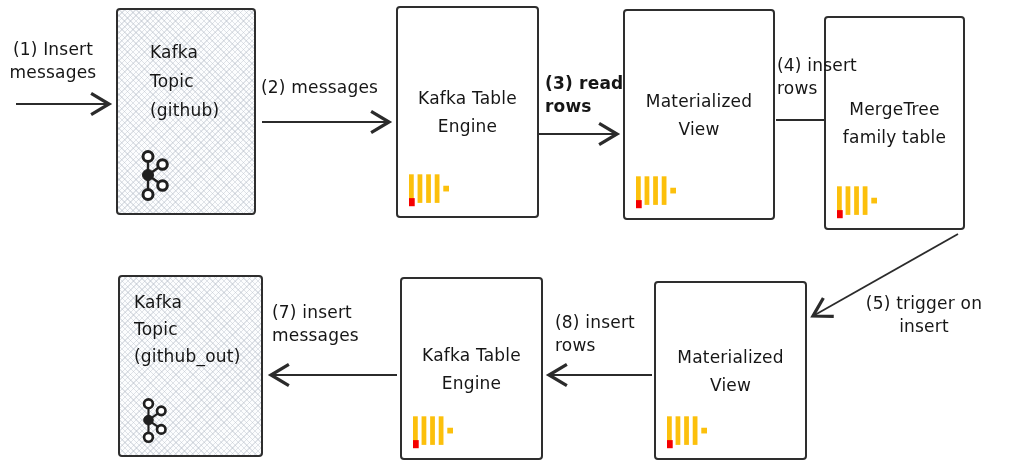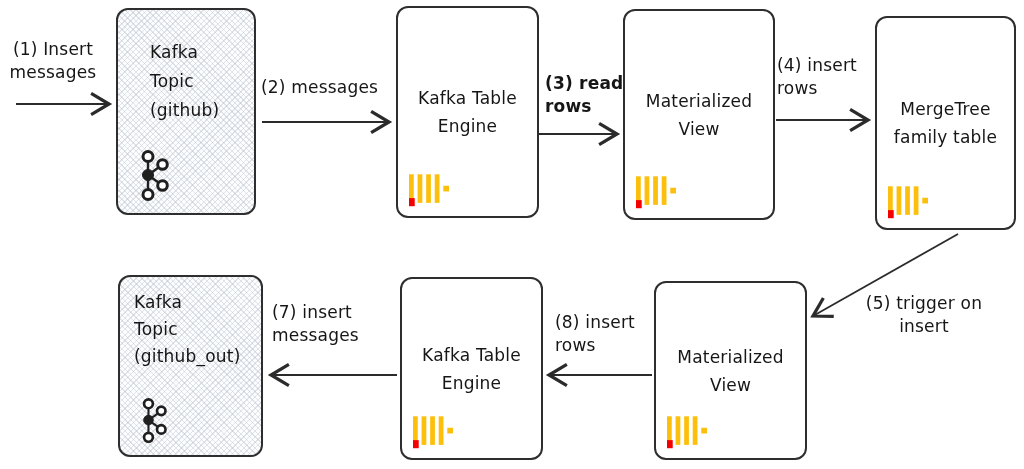--- a/index.html
+++ b/index.html
@@ -5,42 +5,42 @@
   html,body { margin:0; padding:0; background:#ffffff; }
   .canvas {
     position:relative; width:1024px; height:469px; background:#ffffff;
     font-family:"DejaVu Sans", sans-serif; color:#1d1d1d; overflow:hidden;
   }
   .arrows { position:absolute; left:0; top:0; width:1024px; height:469px; }
   .arrows line { stroke:#2b2b2b; stroke-width:1.8; }
 
   .node {
     position:absolute; box-sizing:border-box;
-    border:2px solid #2e2e2e; border-radius:12px; background:#ffffff;
+    border:2px solid #2e2e2e; border-radius:4px; background:#ffffff;
   }
   .node.kafka {
     background:
       repeating-linear-gradient(45deg,  rgba(176,184,196,0.38) 0 1px, rgba(0,0,0,0) 1px 4px),
       repeating-linear-gradient(135deg, rgba(176,184,196,0.38) 0 1px, rgba(0,0,0,0) 1px 4px),
       #fcfdfe;
   }
   .node.ch { display:flex; align-items:center; justify-content:center; }
 
   .node-label {
     white-space:pre-line; font-size:17px; line-height:28px; color:#161616;
     letter-spacing:0.2px;
   }
   .node.ch .node-label { text-align:center; width:100%; }
   .n1 .node-label { padding:28px 0 0 32px; line-height:29px; }
   .n5 .node-label { padding:12px 0 0 14px; line-height:27px; }
 
   .n1 { left:116px; top:8px;   width:140px; height:207px; }
   .n2 { left:396px; top:6px;   width:143px; height:212px; }
   .n3 { left:623px; top:9px;   width:152px; height:211px; }
-  .n4 { left:875px; top:16px;  width:141px; height:214px; }
+  .n4 { left:824px; top:16px;  width:141px; height:214px; }
   .n5 { left:118px; top:275px; width:145px; height:182px; }
   .n6 { left:400px; top:277px; width:143px; height:183px; }
   .n7 { left:654px; top:281px; width:153px; height:179px; }
 
   .edge-label {
     position:absolute; white-space:pre-line; font-size:17px; line-height:23px;
     color:#161616; letter-spacing:0.2px;
   }
   .el1 { left:2px;   top:38px;  width:102px; text-align:center; }
   .el2 { left:261px; top:76px; }

